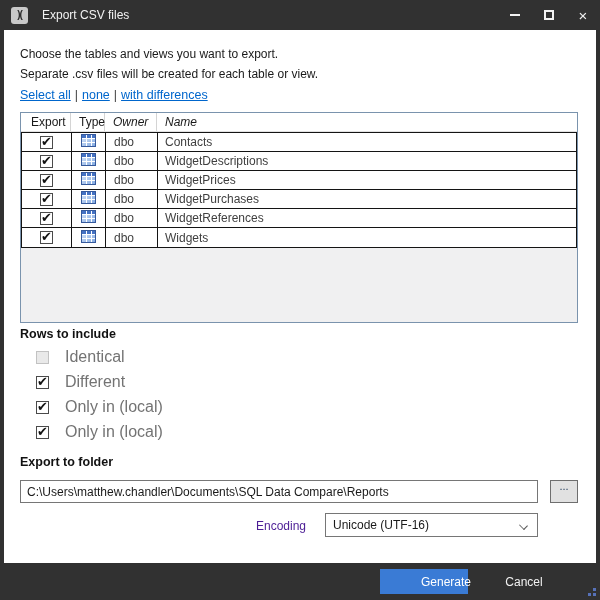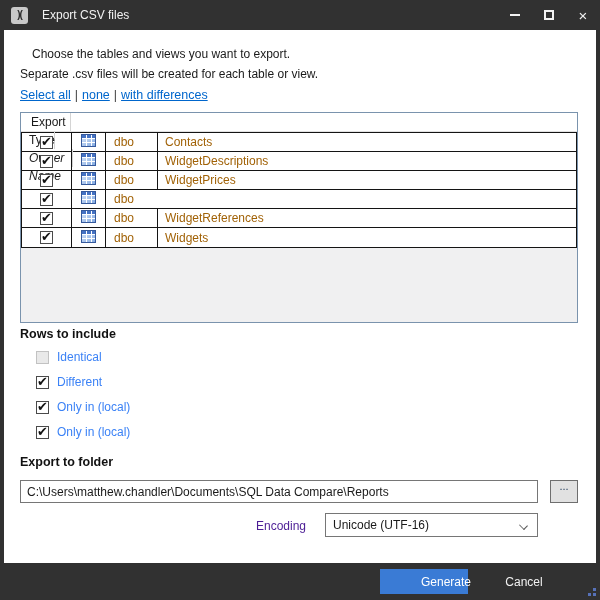--- a/index.html
+++ b/index.html
@@ -12,57 +12,57 @@
               color:#2e2e2e; font-weight:bold; font-size:10px; line-height:16px; text-align:center; letter-spacing:-1px; }
   .title-text { color:#f2f2f2; font-size:12px; margin-left:14px; }
   .win-controls { position:absolute; right:0; top:0; height:30px; display:flex; align-items:center; }
   .win-btn { width:34px; height:30px; display:flex; align-items:center; justify-content:center; color:#f2f2f2; cursor:default; }
   .glyph-min { width:10px; height:2px; background:#f2f2f2; }
   .glyph-max { width:10px; height:10px; border:2px solid #f2f2f2; }
   .glyph-close { font-size:15px; line-height:15px; }
 
   
   .content { position:absolute; top:30px; left:4px; right:4px; bottom:37px; background:#ffffff; }
-  .intro1 { position:absolute; left:16px; top:17px; font-size:12px; color:#1a1a1a;margin-left:12px; }
+  .intro1 { position:absolute; left:16px; top:17px; font-size:12px; color:#1a1a1a; }
   .intro2 { position:absolute; left:16px; top:37px; font-size:12px; color:#1a1a1a; }
   .linkrow { position:absolute; left:16px; top:58px; font-size:12.5px; }
   .linkrow a { color:#0066cc; text-decoration:underline; cursor:pointer; }
   .linkrow .sep { color:#444; margin:0 4px; text-decoration:none; }
 
   
   .grid { position:absolute; left:16px; top:82px; width:558px; height:211px; border:1px solid #7a93ad; background:#f0f0f1; }
-  .ghead { display:flex; height:19px; background:#ffffff; border-bottom:1px solid #e2e2e2;flex-direction:column; }
+  .ghead { display:flex; height:19px; background:#ffffff; border-bottom:1px solid #e2e2e2; }
   .ghead .hcell { font-size:12px; color:#1a1a1a; line-height:18px; border-right:1px solid #d4d4d4; padding-left:8px; }
   .ghead .hcell:first-child { padding-left:10px; }
   .ghead .hcell:last-child { border-right:none;font-style:italic; }
   .gbody { border:1px solid #141414; border-top:1px solid #141414; }
   .trow { display:flex; height:19px; background:#ffffff; border-bottom:1px solid #141414; }
   .trow:last-child { border-bottom:none; }
-  .tcell { border-right:1px solid #141414; display:flex; align-items:center; font-size:12px; color:#a16207; }
+  .tcell { border-right:1px solid #141414; display:flex; align-items:center; font-size:12px; color:#404040; }
   .tcell:last-child { border-right:none; }
   .c-export { width:50px; justify-content:center; }
   .c-type   { width:34px; justify-content:center; }
   .c-owner  { width:52px; padding-left:8px; }
   .c-name   { flex:1; padding-left:7px; }
   .h-export { width:50px; } .h-type { width:34px; } .h-owner { width:52px;font-style:italic; } .h-name { flex:1; }
 
   
   .cb { width:13px; height:13px; background:#ffffff; border:1px solid #4a4a4a; position:relative; display:inline-block; }
   .cb.checked::after { content:"\2714"; position:absolute; left:0px; top:-3px; font-size:13px; color:#111; }
   .cb.disabled { background:#e9e9e9; border-color:#c2c2c2; }
 
   
   .tbl-icon { display:inline-block; width:15px; height:13px; }
 
   
   .section-label { position:absolute; font-size:12.5px; font-weight:bold; color:#111; }
   .opt-list { position:absolute; left:32px; top:318px; }
   .opt { display:flex; align-items:center; height:18px; margin-bottom:7px; }
   .opt .cb { margin-right:8px; }
-  .opt-label { font-size:12px; color:#3b82f6; }
+  .opt-label { font-size:16px; color:#737373;margin-left:8px; }
 
   
   .path-input { position:absolute; left:16px; top:450px; width:518px; height:23px; border:1px solid #767676; background:#fff;
                 font-family:"Liberation Sans", sans-serif; font-size:12px; color:#1a1a1a; padding-left:6px; }
   .browse-btn { position:absolute; left:546px; top:450px; width:28px; height:23px; background:#e1e1e1; border:1px solid #6e6e6e;
                 font-size:11px; color:#27415f; line-height:10px; text-align:center; cursor:default; }
 
   
   .enc-label { position:absolute; left:252px; top:489px; font-size:12px; color:#4c1d95; }
   .enc-select { position:absolute; left:321px; top:483px; width:213px; height:24px; background:#fff; border:1px solid #767676;
@@ -185,20 +185,21 @@
               <span><svg class="tbl-icon" viewBox="0 0 15 13">
                   <rect x="0.5" y="0.5" width="14" height="12" fill="url(#tblg)" stroke="#35599c"></rect>
                   <rect x="1" y="1" width="13" height="3" fill="#4472c4"></rect>
                   <line x1="1" y1="4.5" x2="14" y2="4.5" stroke="#ffffff" stroke-width="1"></line>
                   <line x1="1" y1="8.5" x2="14" y2="8.5" stroke="#ffffff" stroke-width="1"></line>
                   <line x1="5.5" y1="1" x2="5.5" y2="12" stroke="#ffffff" stroke-width="1"></line>
                   <line x1="10.5" y1="1" x2="10.5" y2="12" stroke="#ffffff" stroke-width="1"></line>
                 </svg></span>
             </div>
             <div class="tcell c-owner">dbo</div>
+            <div class="tcell c-name">WidgetPurchases</div>
           </div>
           <div class="trow">
             <div class="tcell c-export">
               <span class="cb checked"></span>
             </div>
             <div class="tcell c-type">
               <span><svg class="tbl-icon" viewBox="0 0 15 13">
                   <rect x="0.5" y="0.5" width="14" height="12" fill="url(#tblg)" stroke="#35599c"></rect>
                   <rect x="1" y="1" width="13" height="3" fill="#4472c4"></rect>
                   <line x1="1" y1="4.5" x2="14" y2="4.5" stroke="#ffffff" stroke-width="1"></line>

